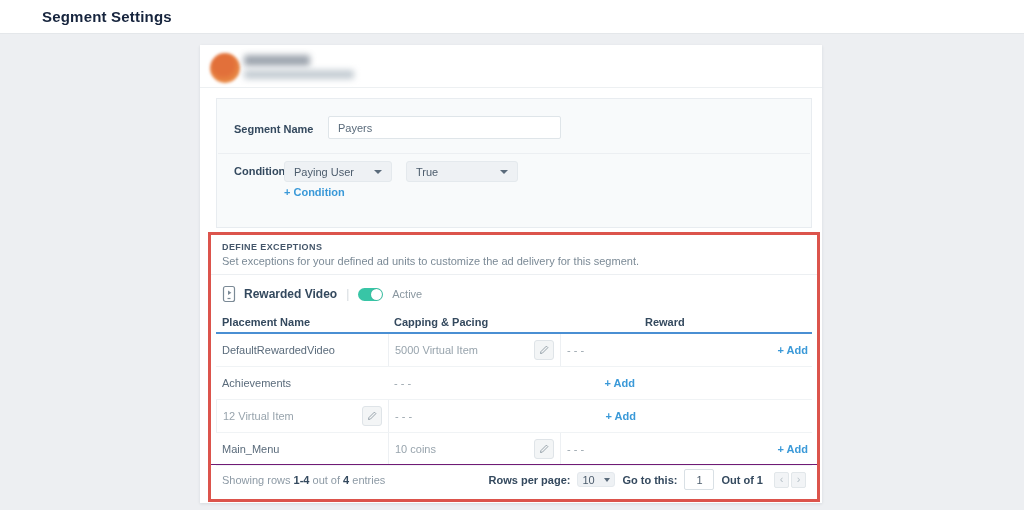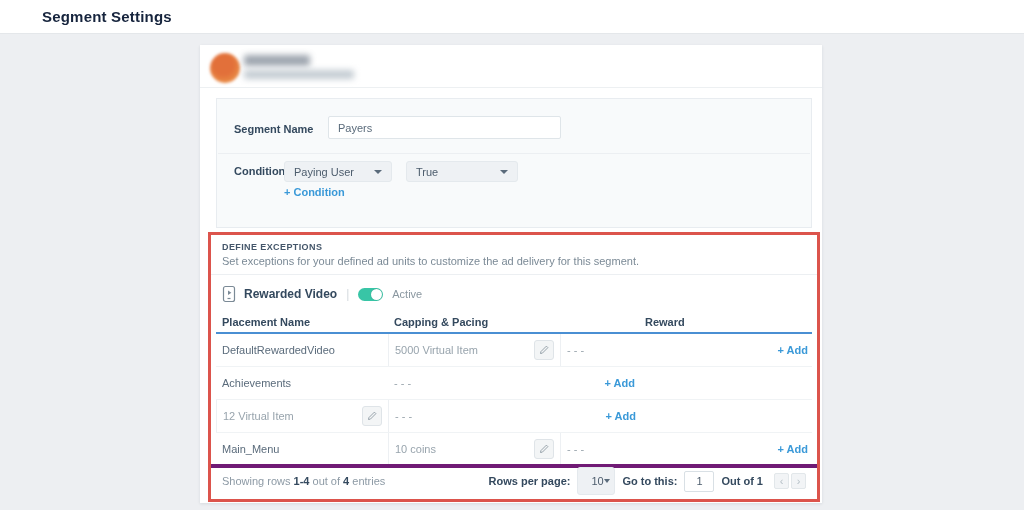--- a/index.html
+++ b/index.html
@@ -109,29 +109,29 @@
   }
   .t-row .td.c1 { color:#5a6b7b; }
   .t-row .td.c2 { color:#98a4ad; border-left:1px solid #edf0f3; border-right:1px solid #edf0f3; justify-content:space-between; padding-right:6px; }
   .t-row .td.c3 { color:#9aa5ad; justify-content:space-between; padding-right:4px; }
   .pencil-btn {
     width:20px; height:20px; border-radius:3px; background:#f3f5f6; border:1px solid #dfe4e8;
     display:flex; align-items:center; justify-content:center; cursor:pointer;
   }
   .t-footer {
     position:absolute; left:0; right:0; top:229px; height:30px;
-    border-top:4px solid #701a75; display:flex; align-items:center;
+    border-top:1px solid #701a75; display:flex; align-items:center;
     font-size:11px; color:#8d9aa5; padding:0 11px;
   }
   .t-footer b { color:#34495e; }
   .foot-right { margin-left:auto; display:flex; align-items:center; gap:7px; }
   .foot-label { font-size:11px; font-weight:bold; color:#34495e; }
   .mini-select {
-    width:38px; height:28px; background:#eef1f4; border:1px solid #e4e9ed; border-radius:3px;
-    display:flex; align-items:center; font-size:11px; color:#4c5c6c; padding:0 13px; cursor:pointer;
+    width:38px; height:15px; background:#eef1f4; border:1px solid #e4e9ed; border-radius:3px;
+    display:flex; align-items:center; font-size:11px; color:#4c5c6c; padding:0 4px; cursor:pointer;
   }
   .mini-select .caret {
     margin-left:auto; width:0; height:0;
     border-left:3.5px solid transparent; border-right:3.5px solid transparent;
     border-top:4px solid #5a6b7b;
   }
   .page-input {
     width:30px; height:21px; border:1px solid #d9e0e5; border-radius:2px; background:#fff;
     font-family:inherit; font-size:11px; color:#4c5c6c; text-align:center; outline:none;
   }

